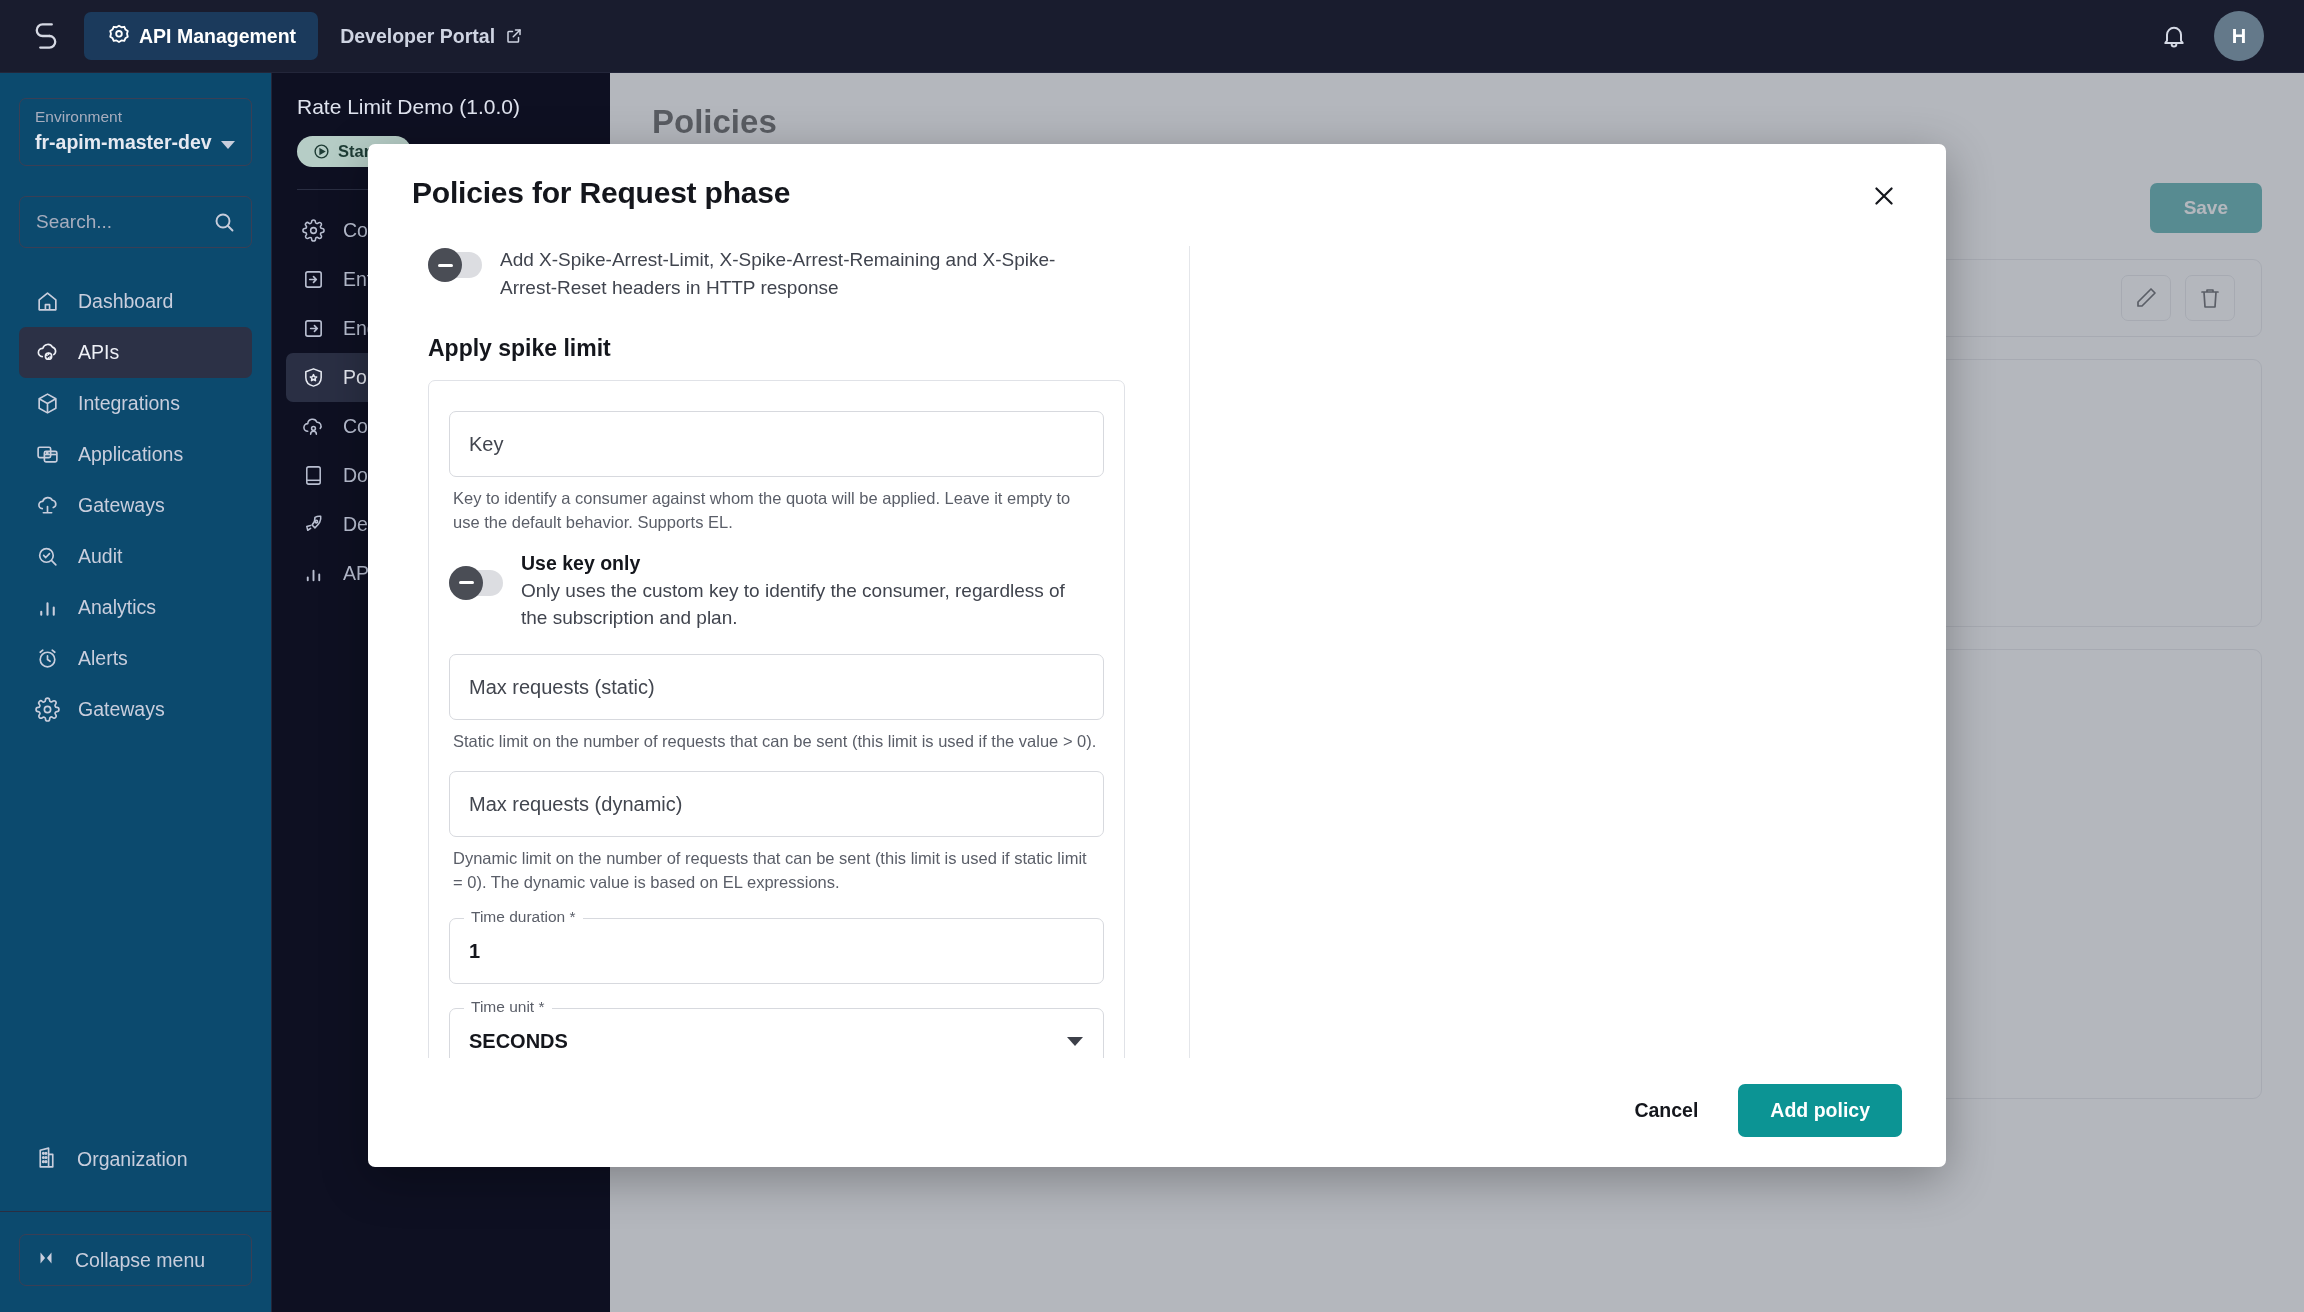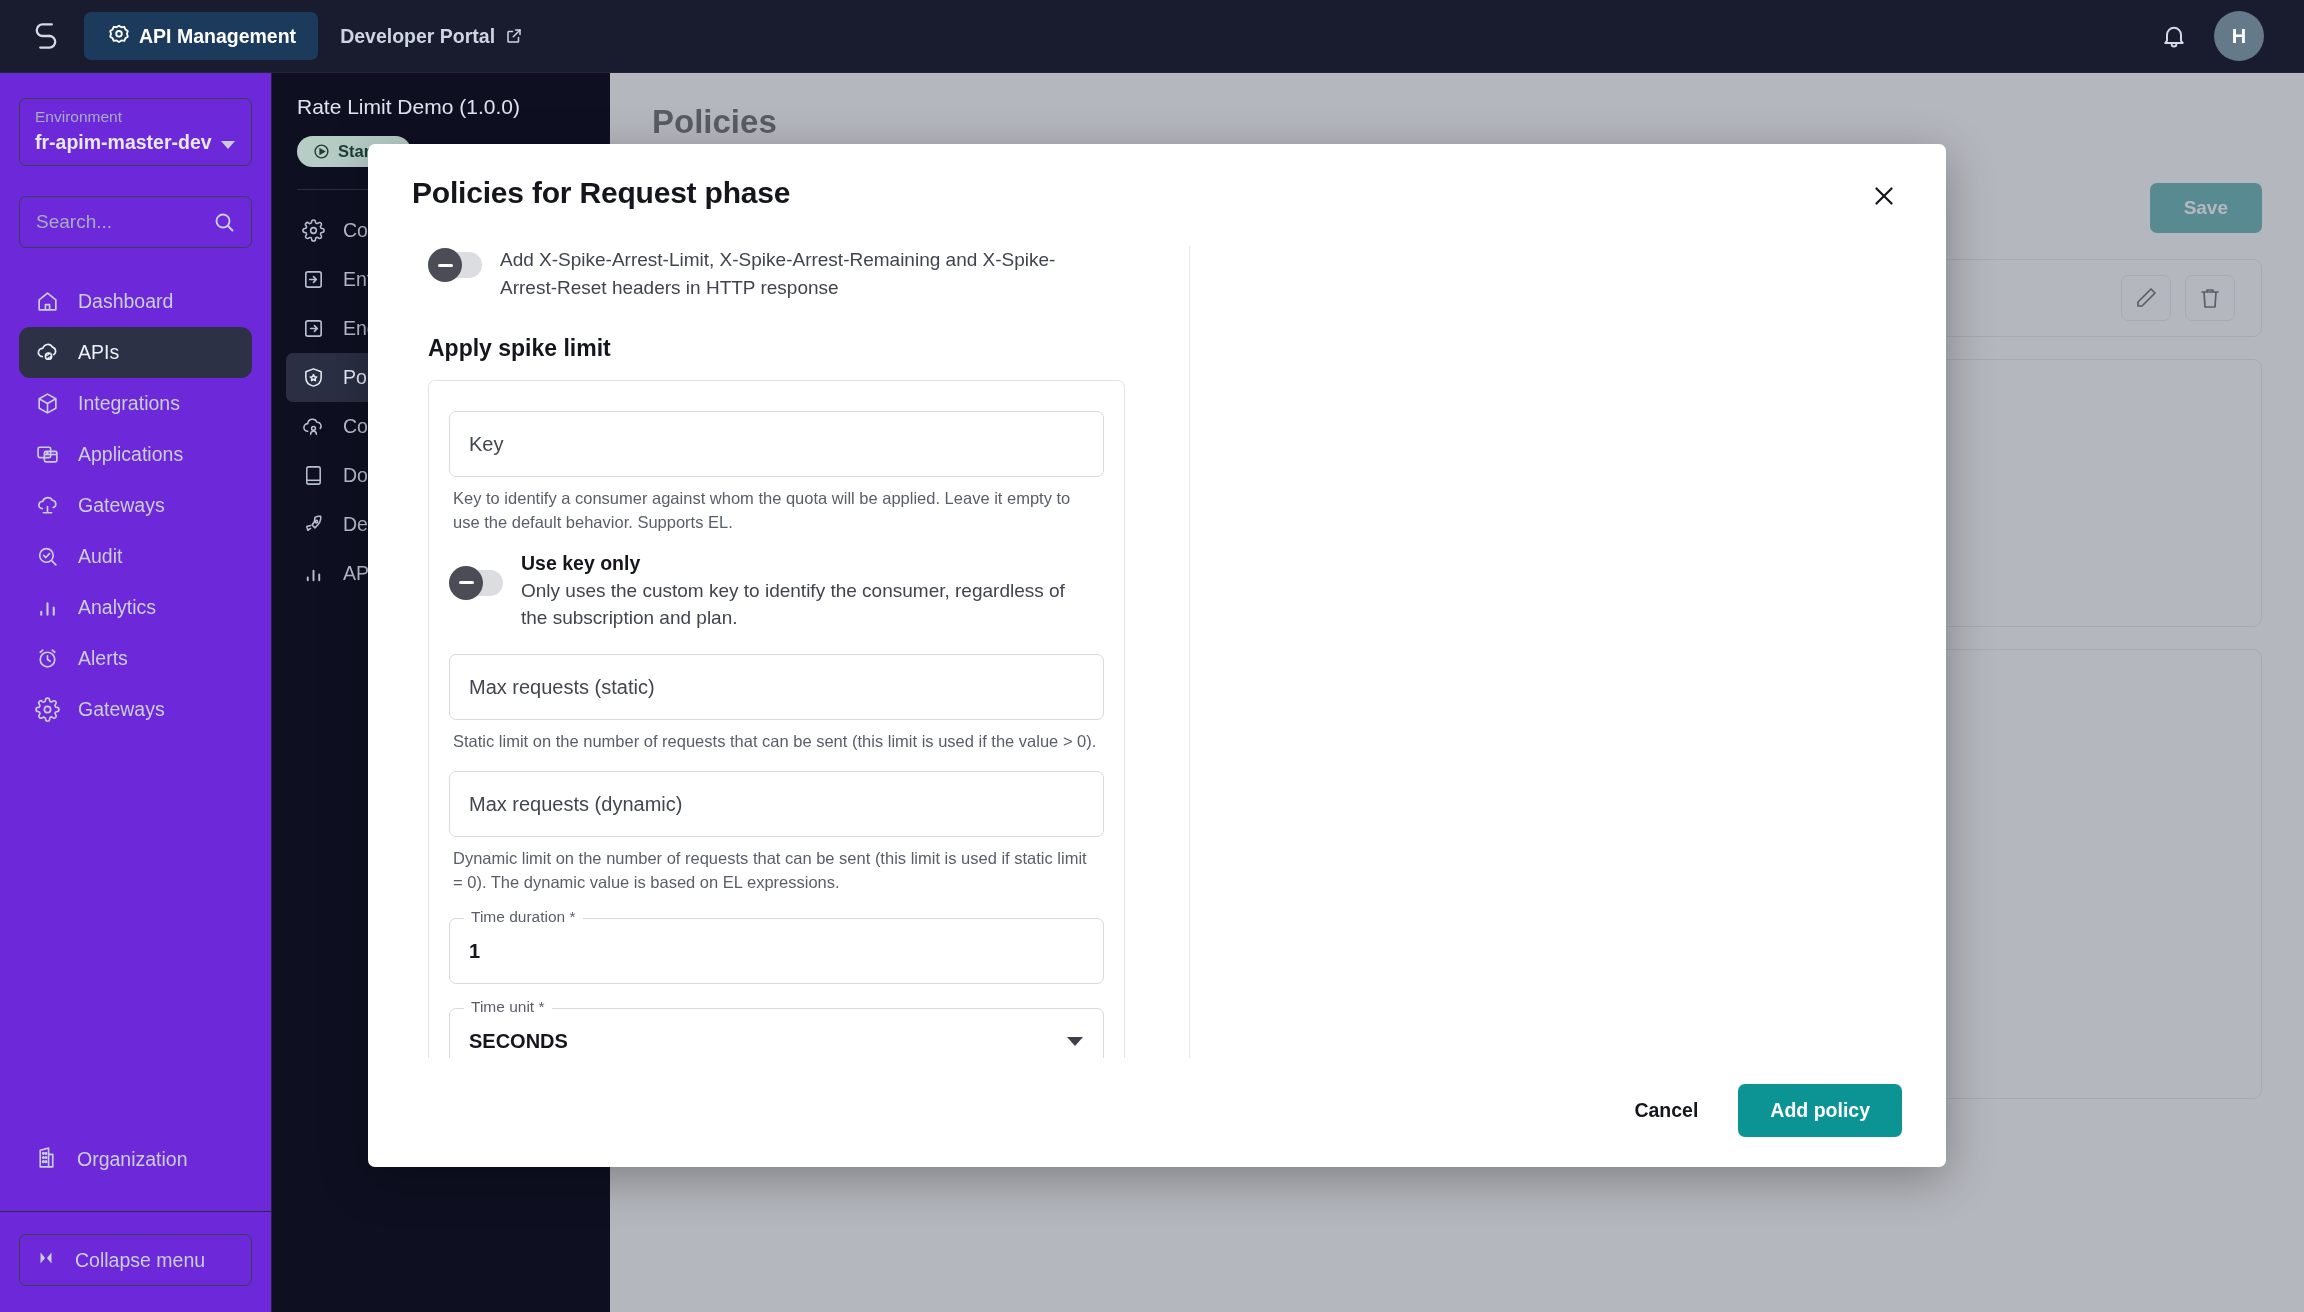--- a/index.html
+++ b/index.html
@@ -46,21 +46,21 @@
     width: 50px; height: 50px; border-radius: 50%;
     background: #64798a; color: #fff;
     display: flex; align-items: center; justify-content: center;
     font-size: 20px; font-weight: bold;
   }
 
   
   .sidebar {
     position: absolute; top: 73px; left: 0;
     width: 272px; height: 1239px;
-    background: #6d28d9;
+    background: #0c4a6e;
     border-right: 1px solid #23263a;
     display: flex; flex-direction: column;
     z-index: 4;
   }
   .env-select {
     margin: 25px 19px 0 19px;
     border: 1px solid #3a3f55; border-radius: 7px;
     padding: 9px 15px 11px 15px;
     position: relative;
   }
@@ -81,21 +81,21 @@
   .search-box .ph { color: #a7adbe; font-size: 19px; }
   .search-box .mag { position: absolute; right: 15px; color: #c8cddb; display:flex; }
 
   .navlist { margin-top: 28px; padding: 0 19px; }
   .navitem {
     display: flex; align-items: center; gap: 18px;
     height: 51px; padding: 0 15px;
     border-radius: 7px;
     color: #c9cedd; font-size: 19.5px;
   }
-  .navitem.active { background: #2c3146; color: #eef0f6; border-radius: 11px; }
+  .navitem.active { background: #2c3146; color: #eef0f6; }
   .navitem .ic { width: 26px; height: 26px; display: flex; align-items: center; justify-content: center; flex: 0 0 26px; color: inherit;}
 
   .sidebar-bottom { margin-top: auto; }
   .org-item {
     display: flex; align-items: center; gap: 18px;
     height: 51px; margin: 0 19px 26px 19px; padding: 0 15px;
     color: #c9cedd; font-size: 19.5px;
   }
   .sb-divider { height: 1px; background: #2a2e42; margin: 0; }
   .collapse-btn {

